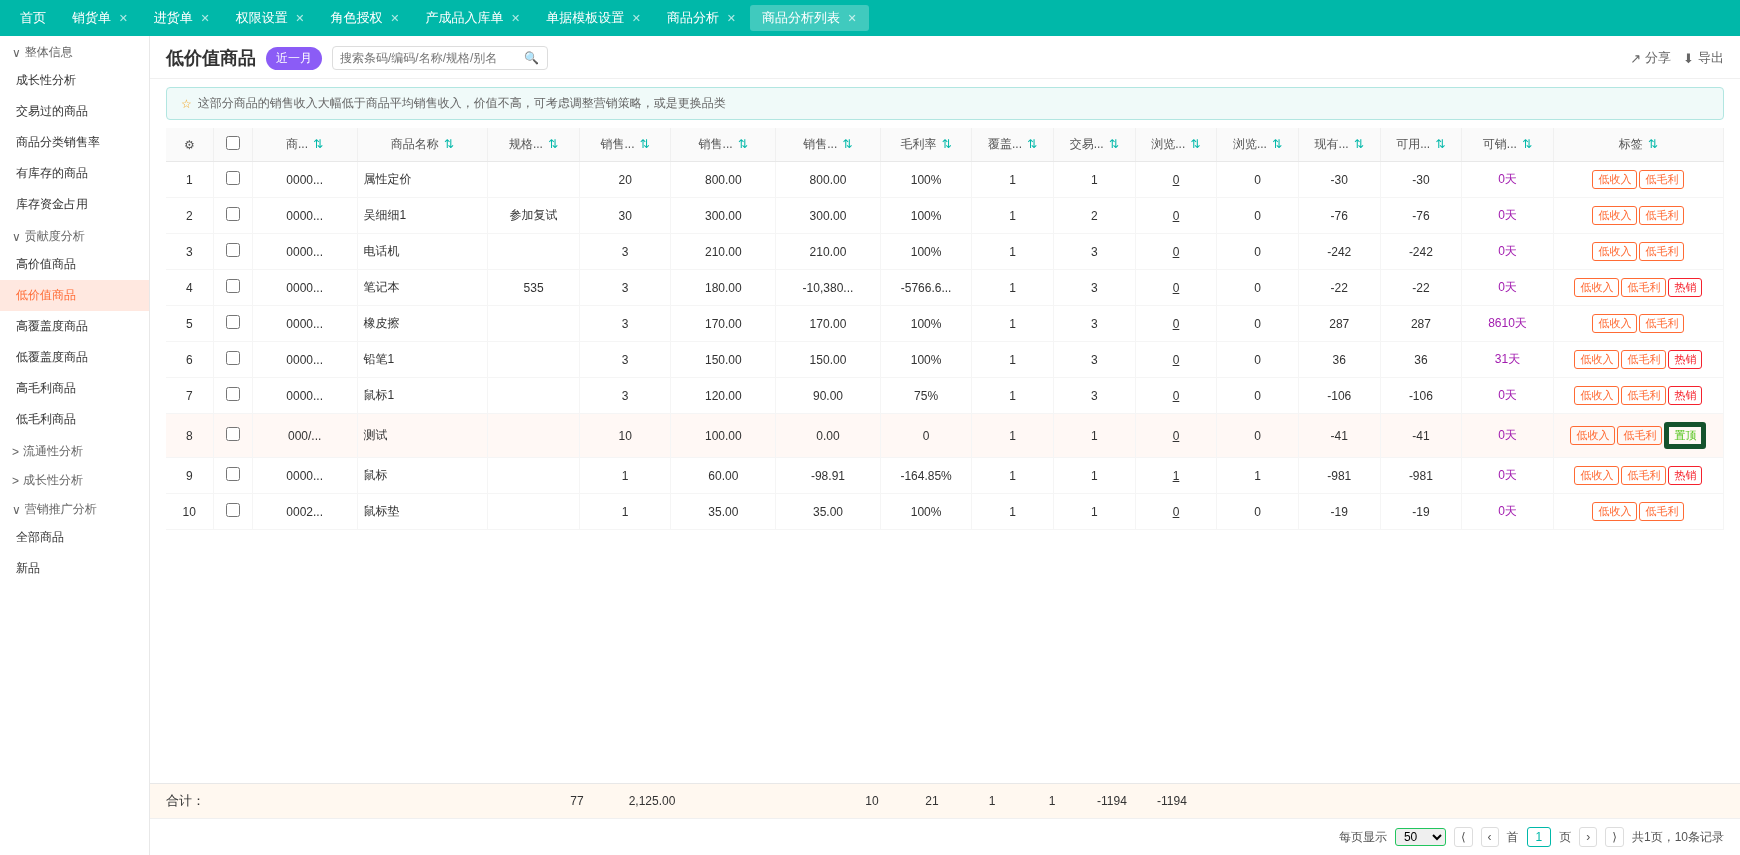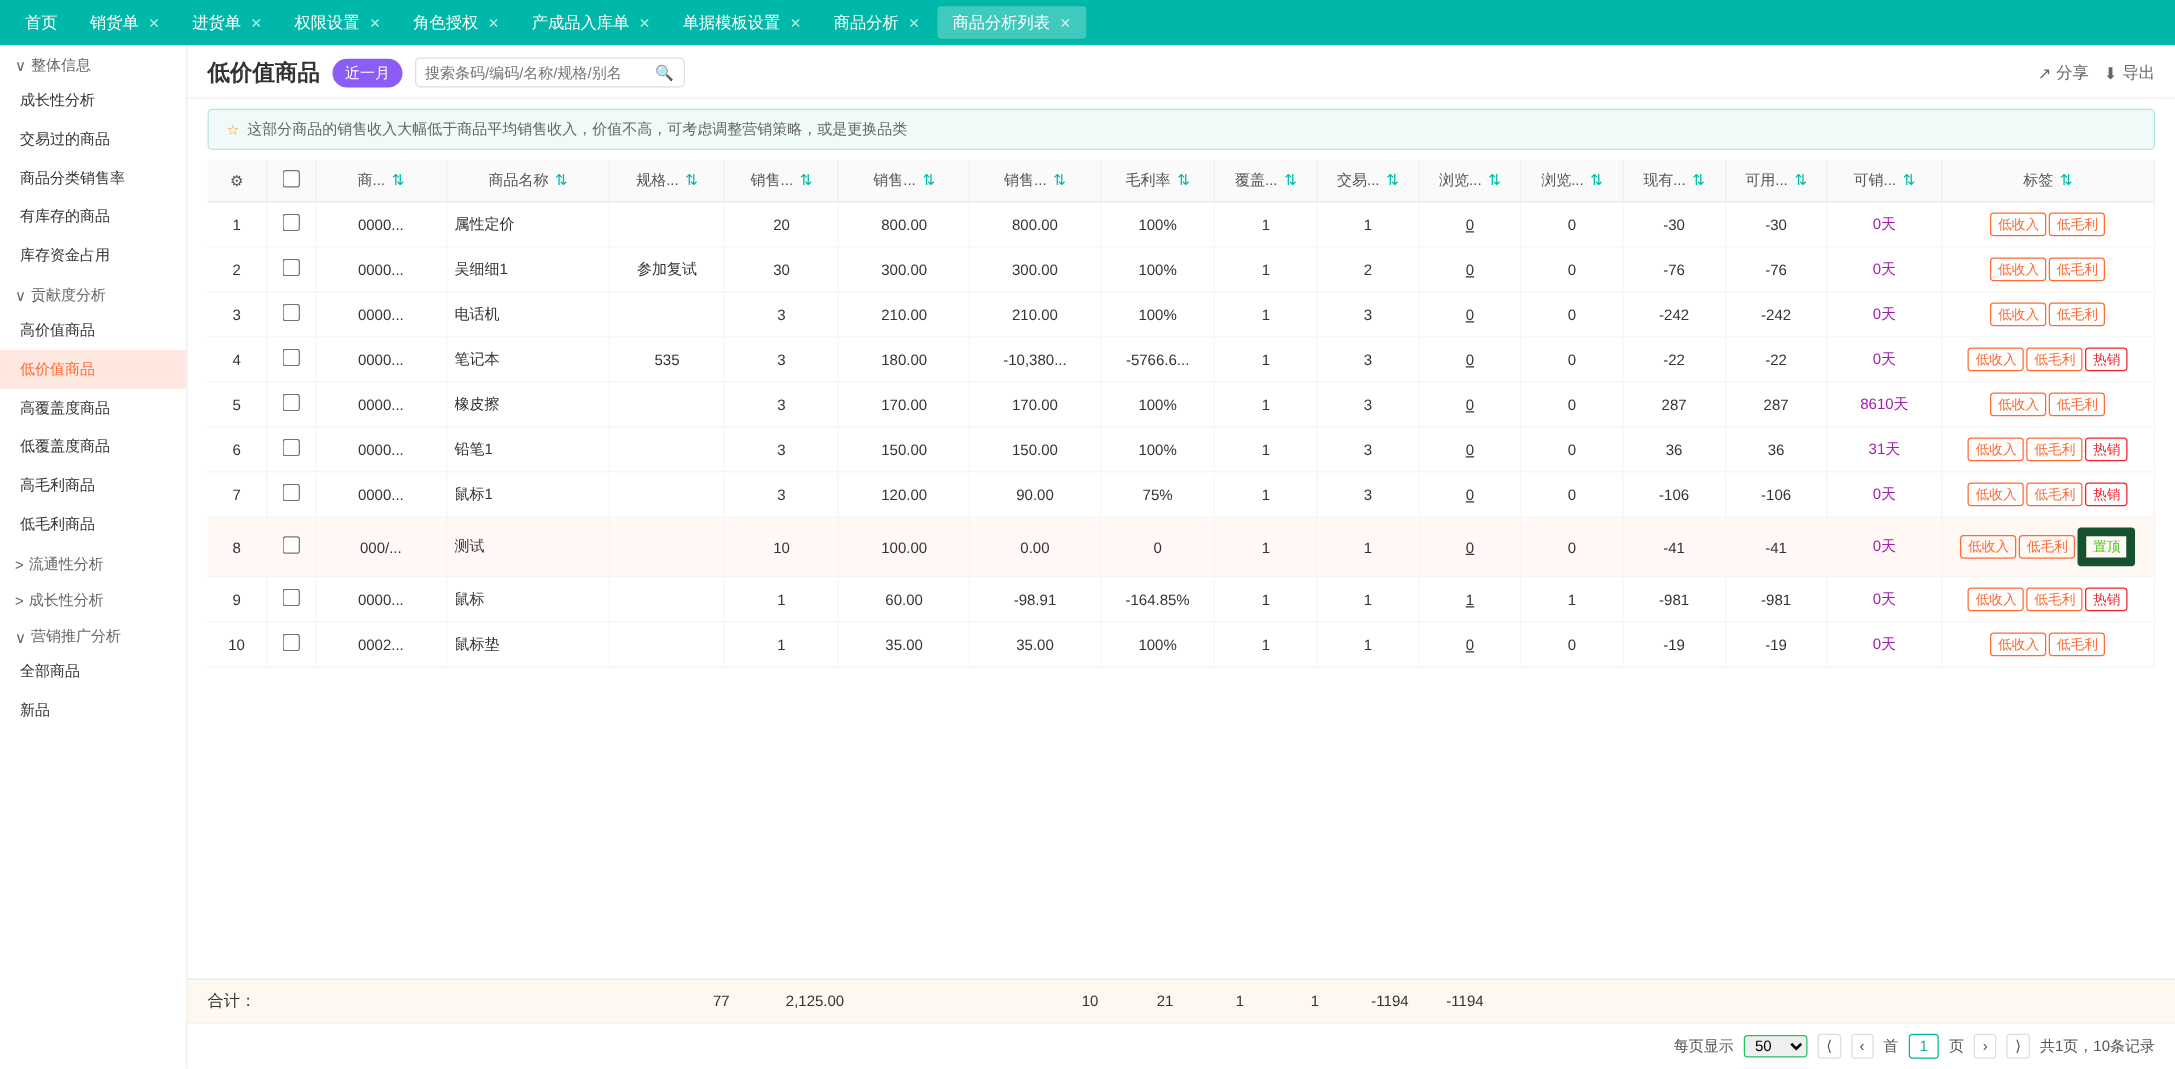--- a/index.html
+++ b/index.html
@@ -161,21 +161,21 @@
     tbody td.text-left { text-align: left; }
     .tag {
       display: inline-block;
       padding: 1px 5px;
       border-radius: 3px;
       font-size: 11px;
       margin: 1px;
     }
     .tag-orange { color: #ff6b35; border: 1px solid #ff6b35; }
     .tag-red { color: #f5222d; border: 1px solid #f5222d; }
-    .tag-green { color: #52c41a; border: 7px solid #14532d; }
+    .tag-green { color: #52c41a; border: 5px solid #14532d; }
     .day-text { color: #a21caf; }
     .underline-link { text-decoration: underline; cursor: pointer; color: #333; }
 
     
     .table-footer {
       border-top: 1px solid #e8e8e8;
       padding: 8px 16px;
       background: #fff8f0;
       display: flex;
       align-items: center;

